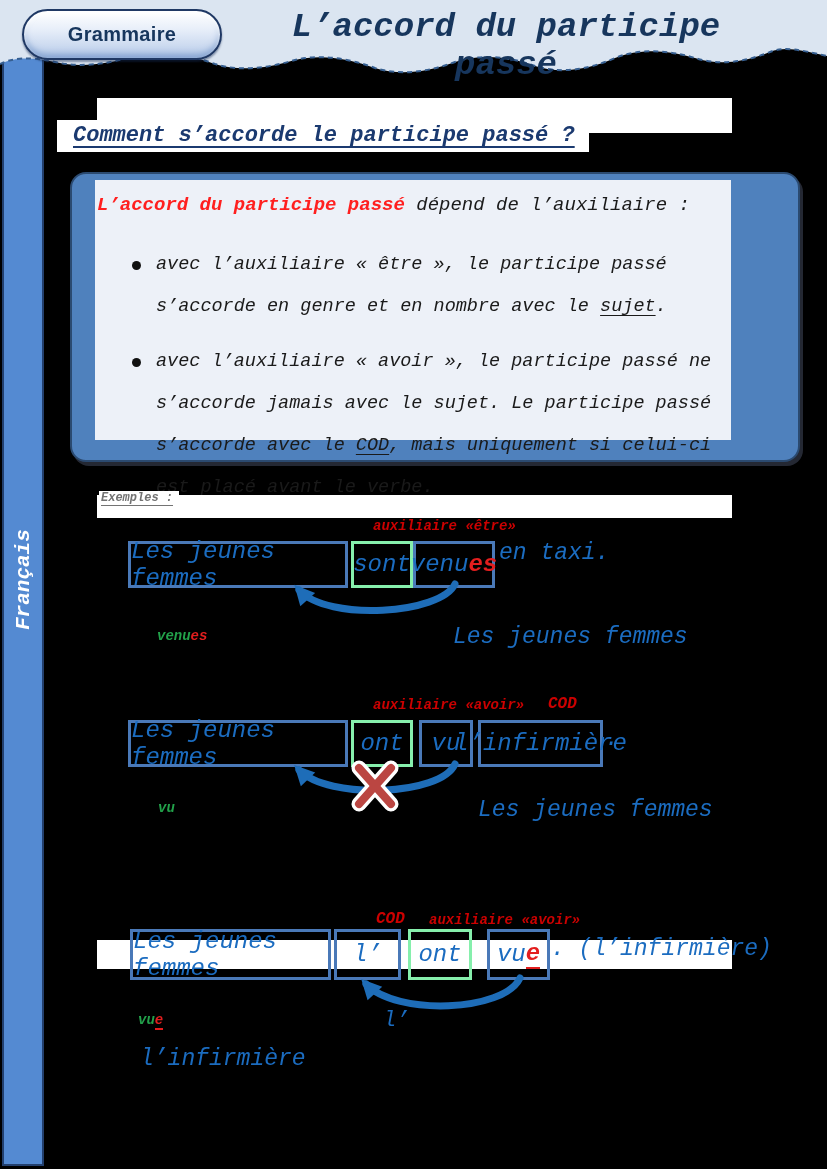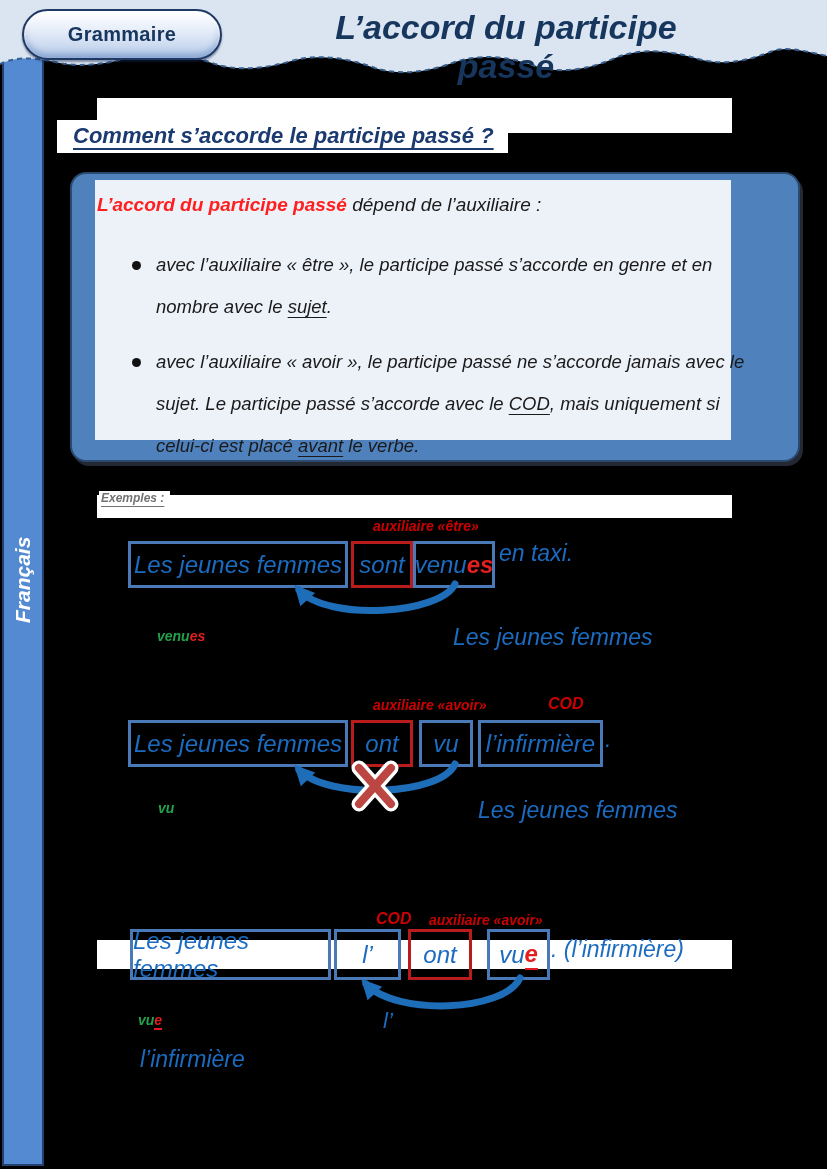--- a/index.html
+++ b/index.html
@@ -1,19 +1,19 @@
 <!DOCTYPE html>
 <html><head>
 <meta charset="utf-8">
 <style>
   html,body{margin:0;padding:0;background:#000;}
   #page{position:relative;width:827px;height:1169px;background:#000;overflow:hidden;
         font-family:"Liberation Sans",sans-serif;}
   .abs{position:absolute;}
-  .cursive{font-family:Liberation Sans, sans-serif;font-style:italic;}
+  .cursive{font-family:Liberation Mono, monospace;font-style:italic;}
 
   
   #header-wave{left:0;top:0;width:827px;height:90px;}
   #badge{left:22px;top:9px;width:196px;height:47px;border-radius:26px;
          border:2px solid #1f3864;
          background:linear-gradient(180deg,#ffffff 0%,#e7eef9 40%,#b7cbe9 100%);
          box-shadow:inset 0 3px 4px #ffffff, inset 0 -4px 6px rgba(90,130,190,.55), 0 2px 2px rgba(20,40,80,.45);
          display:flex;align-items:center;justify-content:center;}
   #badge span{color:#17365d;font-weight:bold;font-size:20px;letter-spacing:.3px;}
   #main-title{left:288px;top:8px;width:436px;text-align:center;color:#17365d;
@@ -48,21 +48,21 @@
 
   #examples-strip{left:97px;top:495px;width:635px;height:23px;}
   #examples-label{left:99px;top:491px;color:#737373;font-size:12px;font-weight:bold;
                   text-decoration:underline;text-underline-offset:4px;background:#fff;padding:0 6px 0 2px;}
 
   
   .redlabel{color:#cc0000;font-size:14px;font-weight:bold;margin-left:36px;}
   .wordbox{display:flex;align-items:center;justify-content:center;
            color:#1b6cc0;font-size:24px;}
   .bblue{border:3px solid #4a79b8;}
-  .bred{border:3px solid #b91c1c;}
+  .bred{border:3px solid #86efac;}
   .bluetext{color:#1b6cc0;font-size:23px;}
   .green{color:#22a14a;font-weight:bold;}
   .redend{color:#e31e1e;font-weight:bold;}
   .ans{font-size:14px;text-align:center;}
 </style>
 </head>
 <body>
 
 <div id="page">
 

